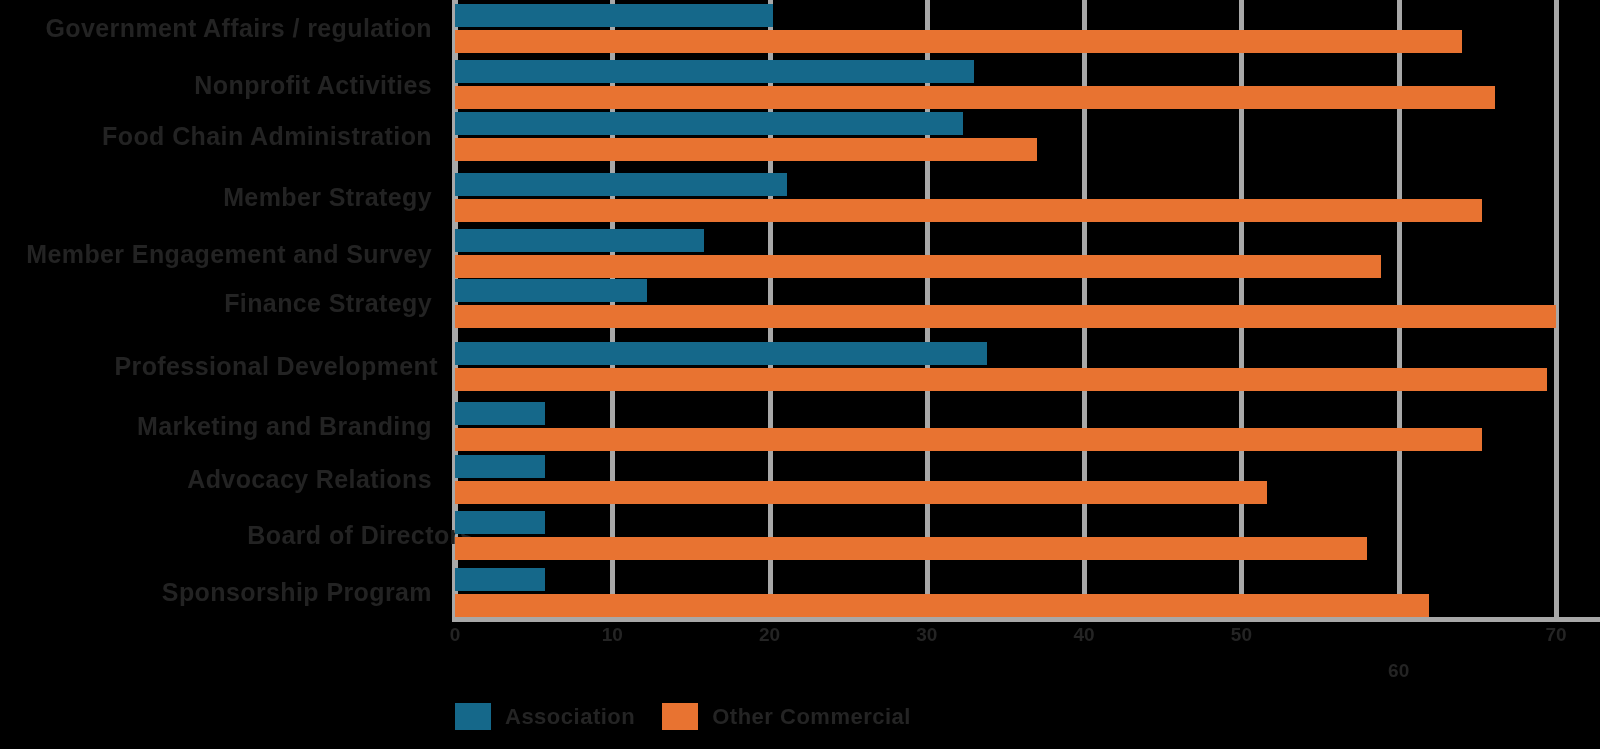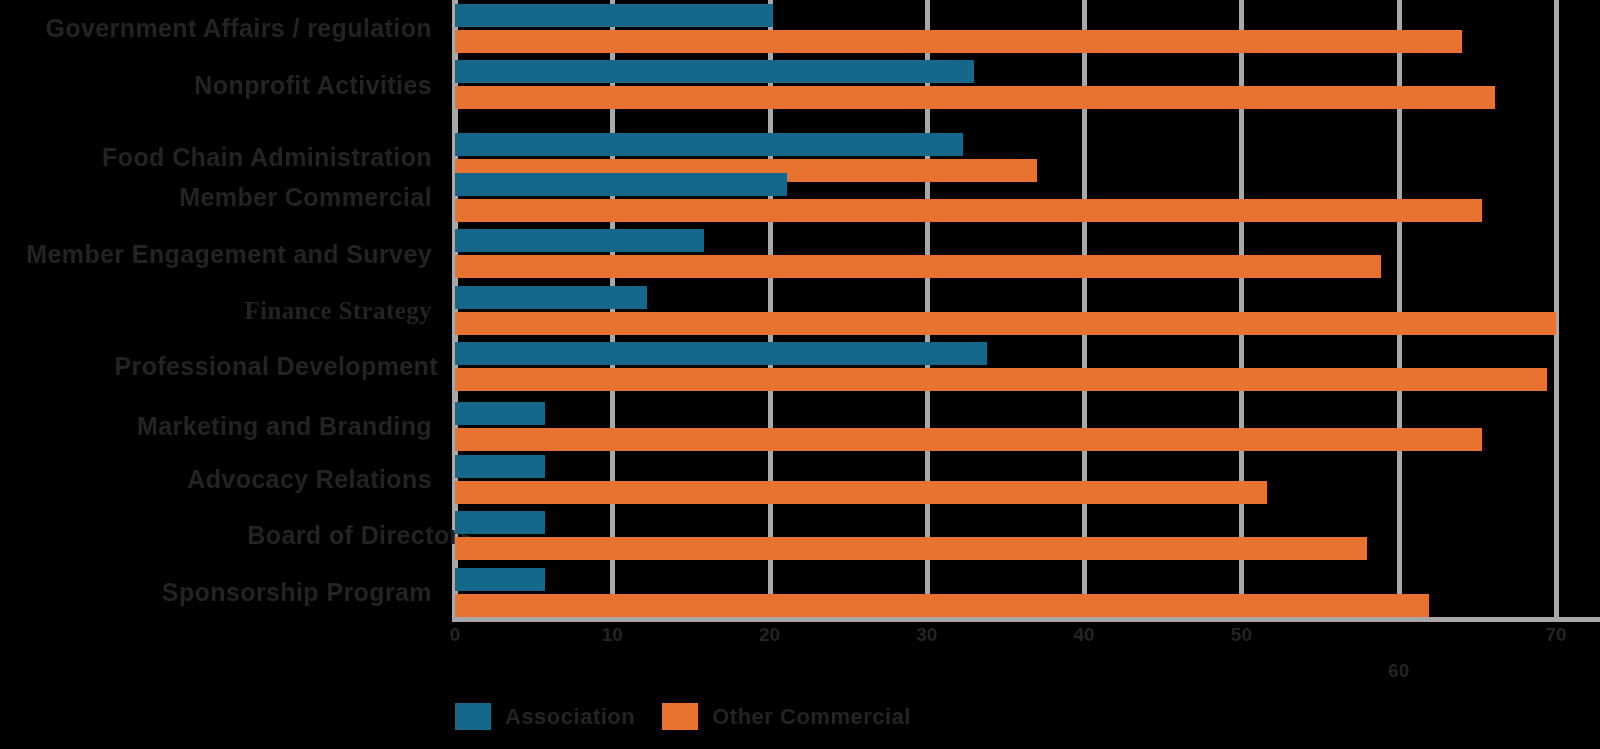--- a/index.html
+++ b/index.html
@@ -134,36 +134,36 @@
       <div class="cat-row" style="top: 0px; height: 56.3636px;">
         <div class="cat-label" style="top: 15.1818px; color: rgb(35, 35, 35);">Government Affairs / regulation</div>
         <div class="bar series-a" style="width: 317.706px; background: rgb(21, 104, 138); top: 4px; height: 23px;"></div>
         <div class="bar series-b" style="width: 1006.59px; background: rgb(232, 115, 49); top: 30px; height: 23px;"></div>
       </div>
       <div class="cat-row" style="top: 56.3636px; height: 56.3636px;">
         <div class="cat-label" style="top: 15.1818px; color: rgb(35, 35, 35);">Nonprofit Activities</div>
         <div class="bar series-a" style="width: 519.025px; background: rgb(21, 104, 138); top: 4px; height: 23px;"></div>
         <div class="bar series-b" style="width: 1039.62px; background: rgb(232, 115, 49); top: 30px; height: 23px;"></div>
       </div>
-      <div class="cat-row" style="top: 129px; height: 56.3636px;">
+      <div class="cat-row" style="top: 108px; height: 56.3636px;">
         <div class="cat-label" style="top: 15.1818px; color: rgb(35, 35, 35);">Food Chain Administration</div>
         <div class="bar series-a" style="width: 508.015px; background: rgb(21, 104, 138); top: 4px; height: 23px;"></div>
         <div class="bar series-b" style="width: 581.937px; background: rgb(232, 115, 49); top: 30px; height: 23px;"></div>
       </div>
       <div class="cat-row" style="top: 169.091px; height: 56.3636px;">
-        <div class="cat-label" style="top: 15.1818px; color: rgb(35, 35, 35);">Member Commercial</div>
+        <div class="cat-label" style="top: 15.1818px; color: rgb(35, 35, 35);">Member Strategy</div>
         <div class="bar series-a" style="width: 331.861px; background: rgb(21, 104, 138); top: 4px; height: 23px;"></div>
         <div class="bar series-b" style="width: 1027.04px; background: rgb(232, 115, 49); top: 30px; height: 23px;"></div>
       </div>
       <div class="cat-row" style="top: 225.455px; height: 56.3636px;">
         <div class="cat-label" style="top: 15.1818px; color: rgb(35, 35, 35);">Member Engagement and Survey</div>
         <div class="bar series-a" style="width: 248.503px; background: rgb(21, 104, 138); top: 4px; height: 23px;"></div>
         <div class="bar series-b" style="width: 926.38px; background: rgb(232, 115, 49); top: 30px; height: 23px;"></div>
       </div>
-      <div class="cat-row" style="top: 282px; height: 56.3636px; font-family: Liberation Serif, serif;">
+      <div class="cat-row" style="top: 275px; height: 56.3636px;">
         <div class="cat-label" style="top: 15.1818px; color: rgb(35, 35, 35);">Finance Strategy</div>
         <div class="bar series-a" style="width: 191.882px; background: rgb(21, 104, 138); top: 4px; height: 23px;"></div>
         <div class="bar series-b" style="width: 1100.96px; background: rgb(232, 115, 49); top: 30px; height: 23px;"></div>
       </div>
       <div class="cat-row" style="top: 338.182px; height: 56.3636px; padding-left: 6px;">
         <div class="cat-label" style="top: 15.1818px; color: rgb(35, 35, 35);">Professional Development</div>
         <div class="bar series-a" style="width: 531.607px; background: rgb(21, 104, 138); top: 4px; height: 23px;"></div>
         <div class="bar series-b" style="width: 1091.52px; background: rgb(232, 115, 49); top: 30px; height: 23px;"></div>
       </div>
       <div class="cat-row" style="top: 398px; height: 56.3636px;">

